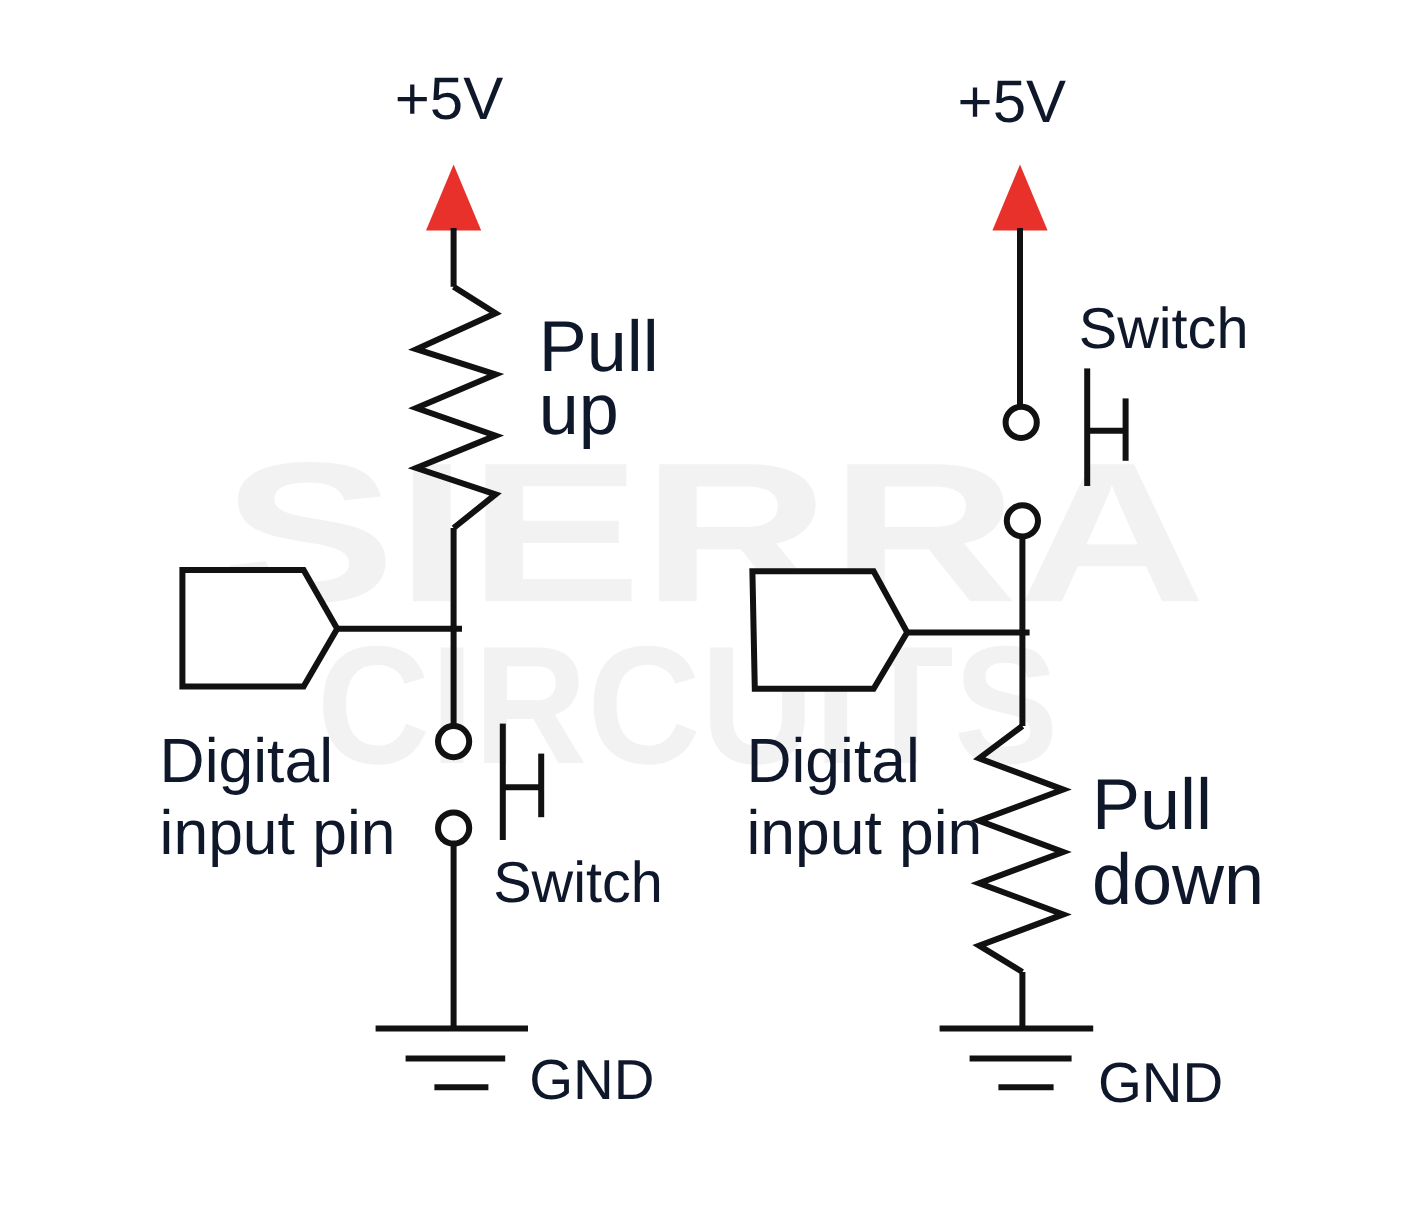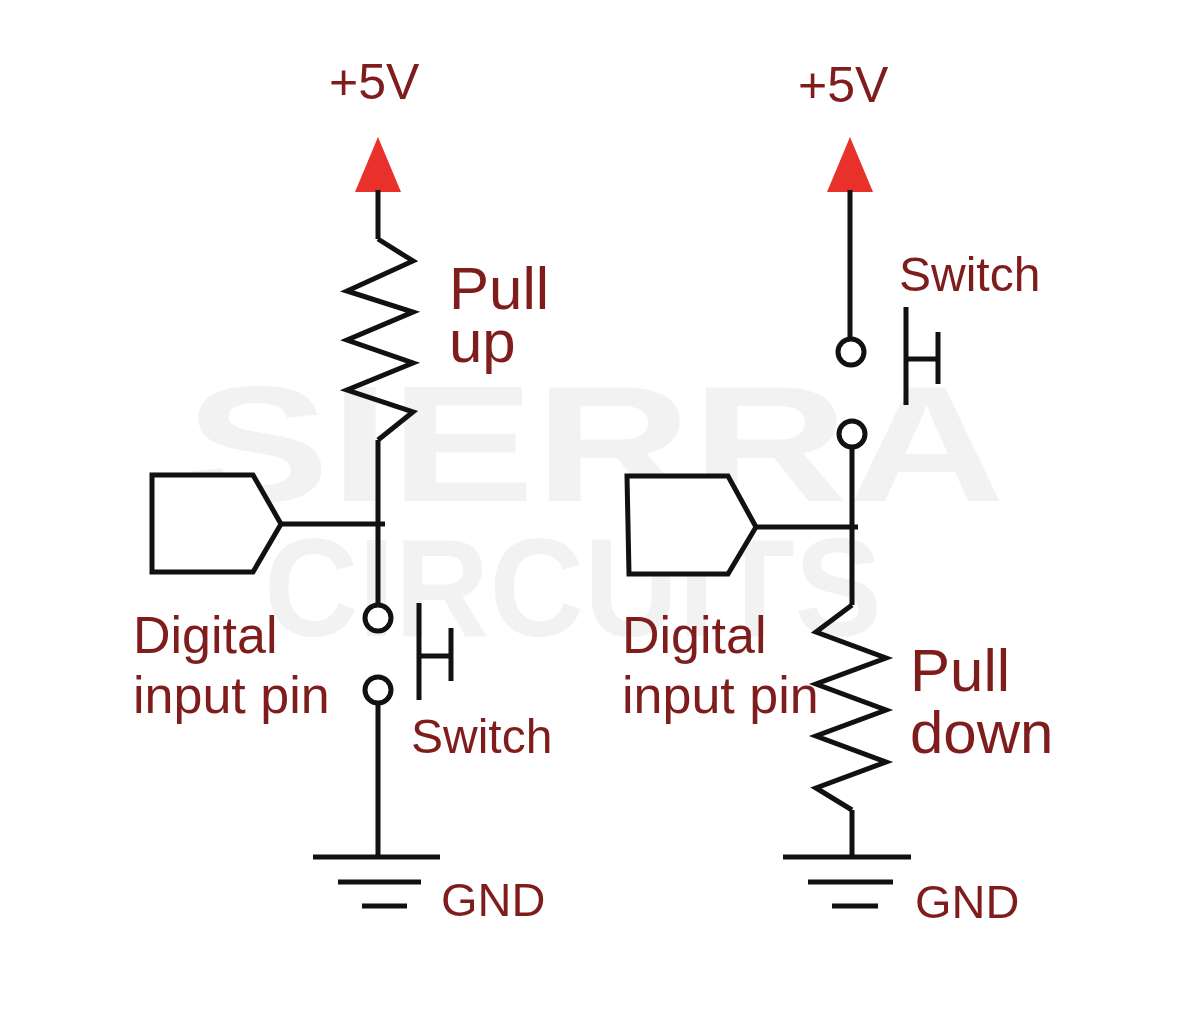--- a/index.html
+++ b/index.html
@@ -19,21 +19,21 @@
     position: absolute;
     left: 0;
     top: 0;
   }
   .wm-text {
     font-family: "Liberation Sans", "DejaVu Sans", sans-serif;
     font-weight: 900;
   }
   .label {
     position: absolute;
-    color: #7f1d1d;
+    color: #0f172a;
     white-space: pre-line;
     line-height: 1.0;
   }
   .supply-label-left   { left: 329px; top: 57px;  font-size: 50px; }
   .supply-label-right  { left: 798px; top: 60px;  font-size: 50px; }
   .pullup-label        { left: 449px; top: 263px; font-size: 60px; line-height: 0.88; }
   .pulldown-label      { left: 910px; top: 640px; font-size: 60px; line-height: 1.04; }
   .pin-label-left      { left: 133px; top: 605px; font-size: 52px; line-height: 1.16; }
   .pin-label-right     { left: 622px; top: 605px; font-size: 52px; line-height: 1.16; }
   .switch-label-left   { left: 411px; top: 713px; font-size: 48px; }

